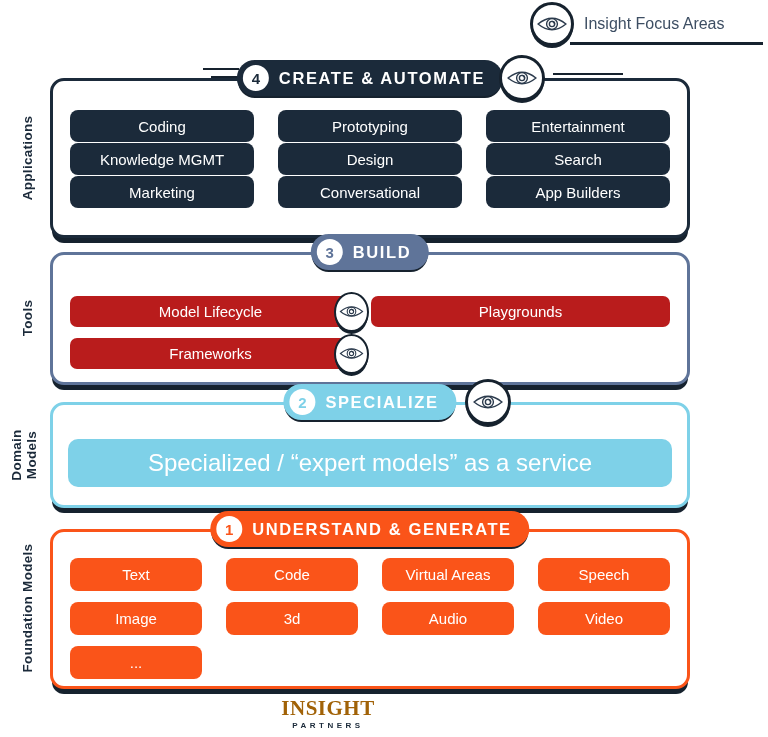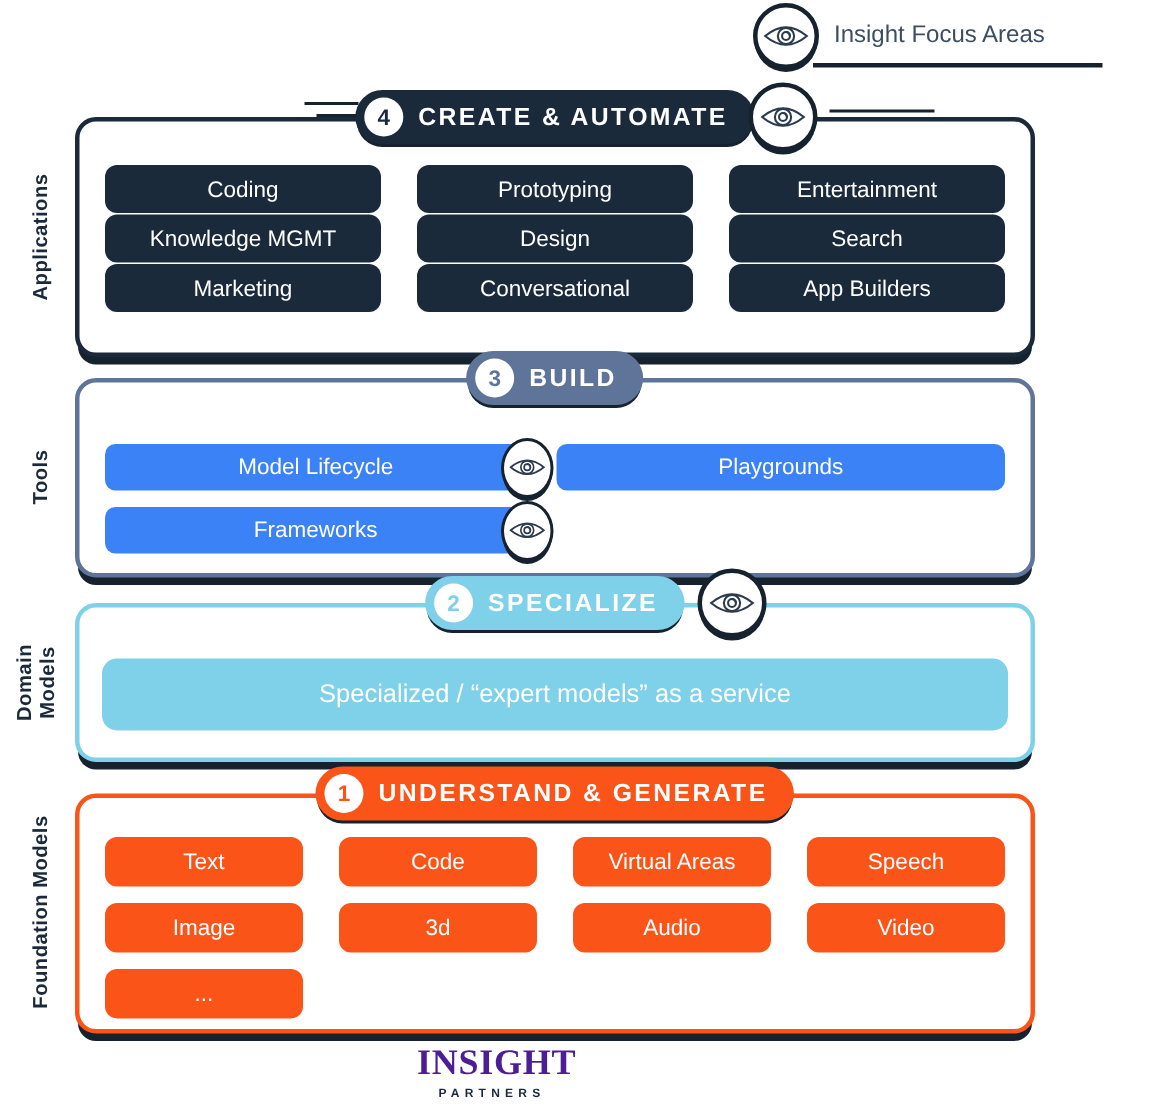--- a/index.html
+++ b/index.html
@@ -58,57 +58,57 @@
   .grid { display:grid; }
   .s4 .grid { grid-template-columns:repeat(3,1fr); gap:1px 24px; padding:29px 17px 0; }
   .s3 .grid { grid-template-columns:281px 1fr; gap:11px 20px; padding:41px 17px 0; }
   .s1 .grid { grid-template-columns:repeat(4,1fr); gap:11px 24px; padding:26px 17px 0; }
 
   .pill {
     border-radius:8px; color:#fff; display:flex; align-items:center;
     justify-content:center; font-size:15px; position:relative;
   }
   .s4 .pill { background:#1b2a3a; height:32px; }
-  .s3 .pill { background:#3b82f6; height:31px; border-radius:7px; }
+  .s3 .pill { background:#b91c1c; height:31px; border-radius:7px; }
   .s1 .pill { background:#fa5419; height:33px; }
   .wide-pill {
     margin:34px 15px 0; height:48px; background:#7ed1e8; border-radius:10px;
     display:flex; align-items:center; justify-content:center;
-    color:#fff; font-size:17px;
+    color:#fff; font-size:24px;
   }
   .pill-eye {
     position:absolute; right:-18px; top:50%; transform:translateY(-50%);
     width:35px; height:40px; border-width:2.5px; z-index:2;
   }
 
   
   .side-label {
     position:absolute; color:#1b2a3a; font-weight:bold; font-size:13.5px;
     transform:translate(-50%,-50%) rotate(-90deg); white-space:nowrap;
     letter-spacing:.3px;
   }
   .side-label.two-line { white-space:normal; width:66px; text-align:center; line-height:1.12; }
   .lbl-apps { left:27px; top:158px; }
   .lbl-tools { left:27px; top:318px; }
   .lbl-domain { left:24px; top:455px; }
   .lbl-foundation { left:27px; top:608px; }
 
   
-  .legend { position:absolute; top:2px; left:502px; display:flex; align-items:center; }
+  .legend { position:absolute; top:2px; left:530px; display:flex; align-items:center; }
   .legend-eye { width:44px; height:44px; z-index:2; }
   .legend-label {
     background:#fff; margin-left:-5px; padding:9px 10px 9px 15px; width:195px;
     font-size:16px; color:#3d4e63; box-shadow:0 4px 0 -1px #16222e;
   }
 
   
   .logo { position:absolute; top:697px; left:278px; width:100px; text-align:center; }
   .logo-primary {
-    font-family:"Liberation Serif", serif; font-weight:bold; font-size:24px;
-    line-height:1.05; color:#4c1d95; letter-spacing:0.5px;
+    font-family:"Liberation Serif", serif; font-weight:bold; font-size:21px;
+    line-height:1.05; color:#a16207; letter-spacing:0.5px;
   }
   .logo-secondary {
     font-size:8px; letter-spacing:3.5px; color:#1b2a3a; font-weight:bold; margin-top:2px;text-align:center;
   }
 
   .eye-svg { display:block; }
 </style>
 </head>
 <body>
 

